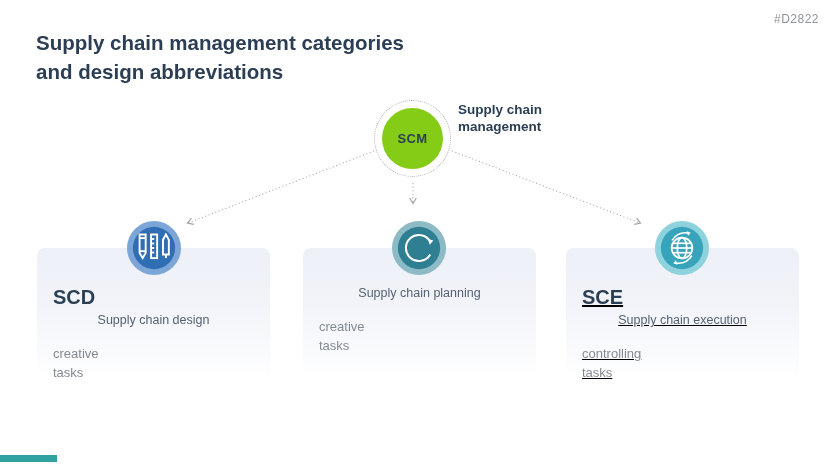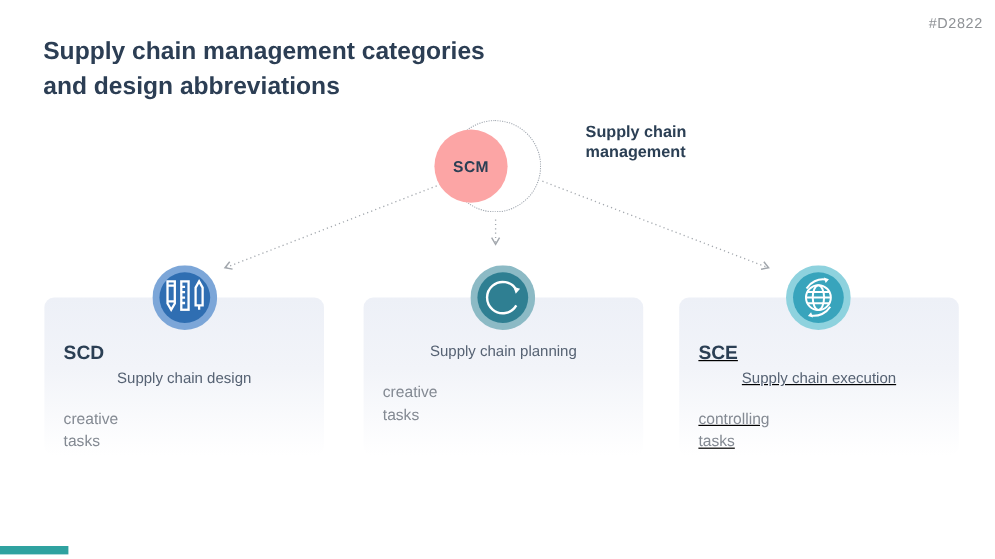--- a/index.html
+++ b/index.html
@@ -13,35 +13,35 @@
   .title{
     position:absolute;left:36px;top:28px;margin:0;
     font-size:20.5px;line-height:29px;font-weight:600;color:#2c3e54;
   }
   .connectors{position:absolute;left:0;top:0;width:829px;height:466px;pointer-events:none;}
   .scm-ring{
     position:absolute;left:374px;top:100px;width:77px;height:77px;border-radius:50%;
     border:1.5px dotted #a7adb5;box-sizing:border-box;
   }
   .scm-circle{
-    position:absolute;left:362px;top:108px;width:61px;height:61px;border-radius:50%;
-    background:#fca5a5;display:flex;align-items:center;justify-content:center;
+    position:absolute;left:382px;top:108px;width:61px;height:61px;border-radius:50%;
+    background:#84cc16;display:flex;align-items:center;justify-content:center;
   }
   .scm-circle span{font-size:13px;font-weight:bold;color:#2b3f54;letter-spacing:.3px;}
   .scm-label{
-    position:absolute;left:488px;top:101px;
+    position:absolute;left:458px;top:101px;
     font-size:13.5px;line-height:17px;font-weight:bold;color:#2b3f54;
   }
   .card{
     position:absolute;top:248px;width:233px;height:132px;border-radius:8px;
     background:linear-gradient(180deg,#edf0f7 0%,#f2f4f9 45%,rgba(255,255,255,0) 100%);
     box-sizing:border-box;padding:38px 16px 0 16px;
   }
   .card-1{left:37px;} .card-2{left:303px;} .card-3{left:566px;text-decoration:underline;}
-  .card .abbr{font-size:16px;font-weight:bold;color:#2b3f54;margin:0 0 4px 0;}
+  .card .abbr{font-size:20px;font-weight:bold;color:#2b3f54;margin:0 0 4px 0;}
   .card .subtitle{font-size:12.5px;color:#566273;margin:0 0 18px 0;text-align:center;}
   .card .task{font-size:13px;color:#848a93;line-height:18.5px;}
   .icon-badge{position:absolute;top:221px;width:54px;height:54px;pointer-events:none;}
   .icon-1{left:127px;} .icon-2{left:392px;} .icon-3{left:655px;}
   .accent-bar{position:absolute;left:0;top:455px;width:57px;height:7px;background:#2fa2a0;}
 </style>
 </head>
 <body>
 
 <div class="slide">

